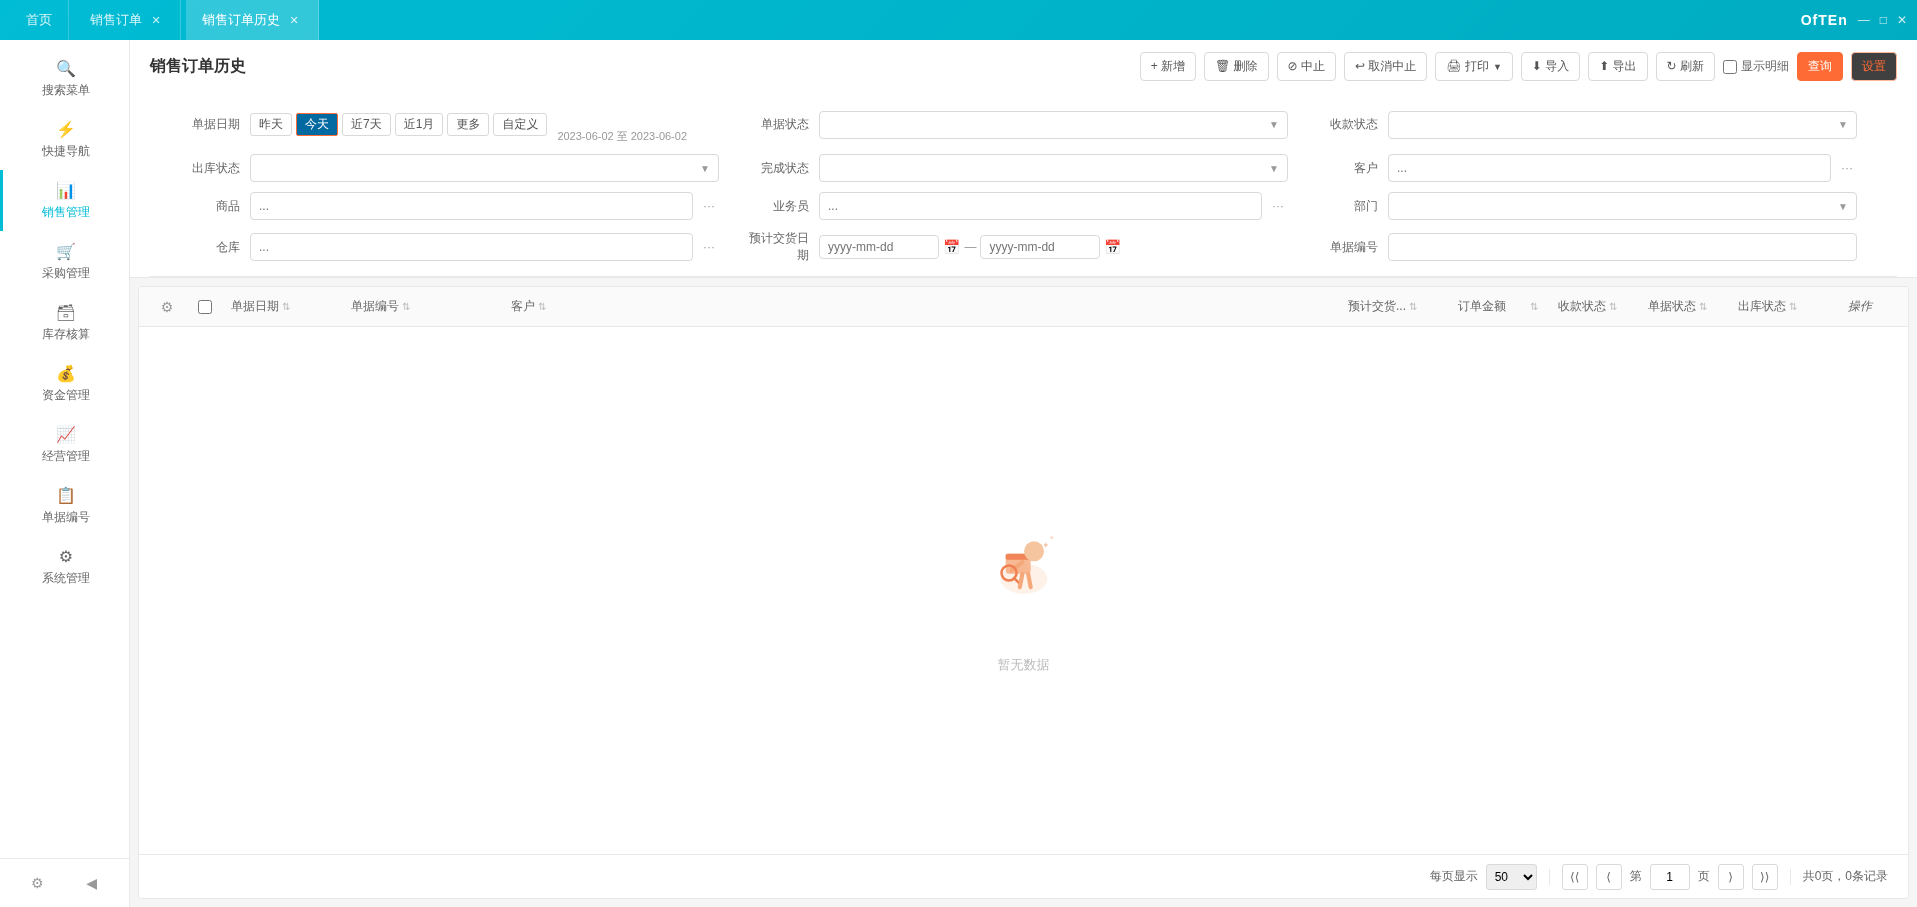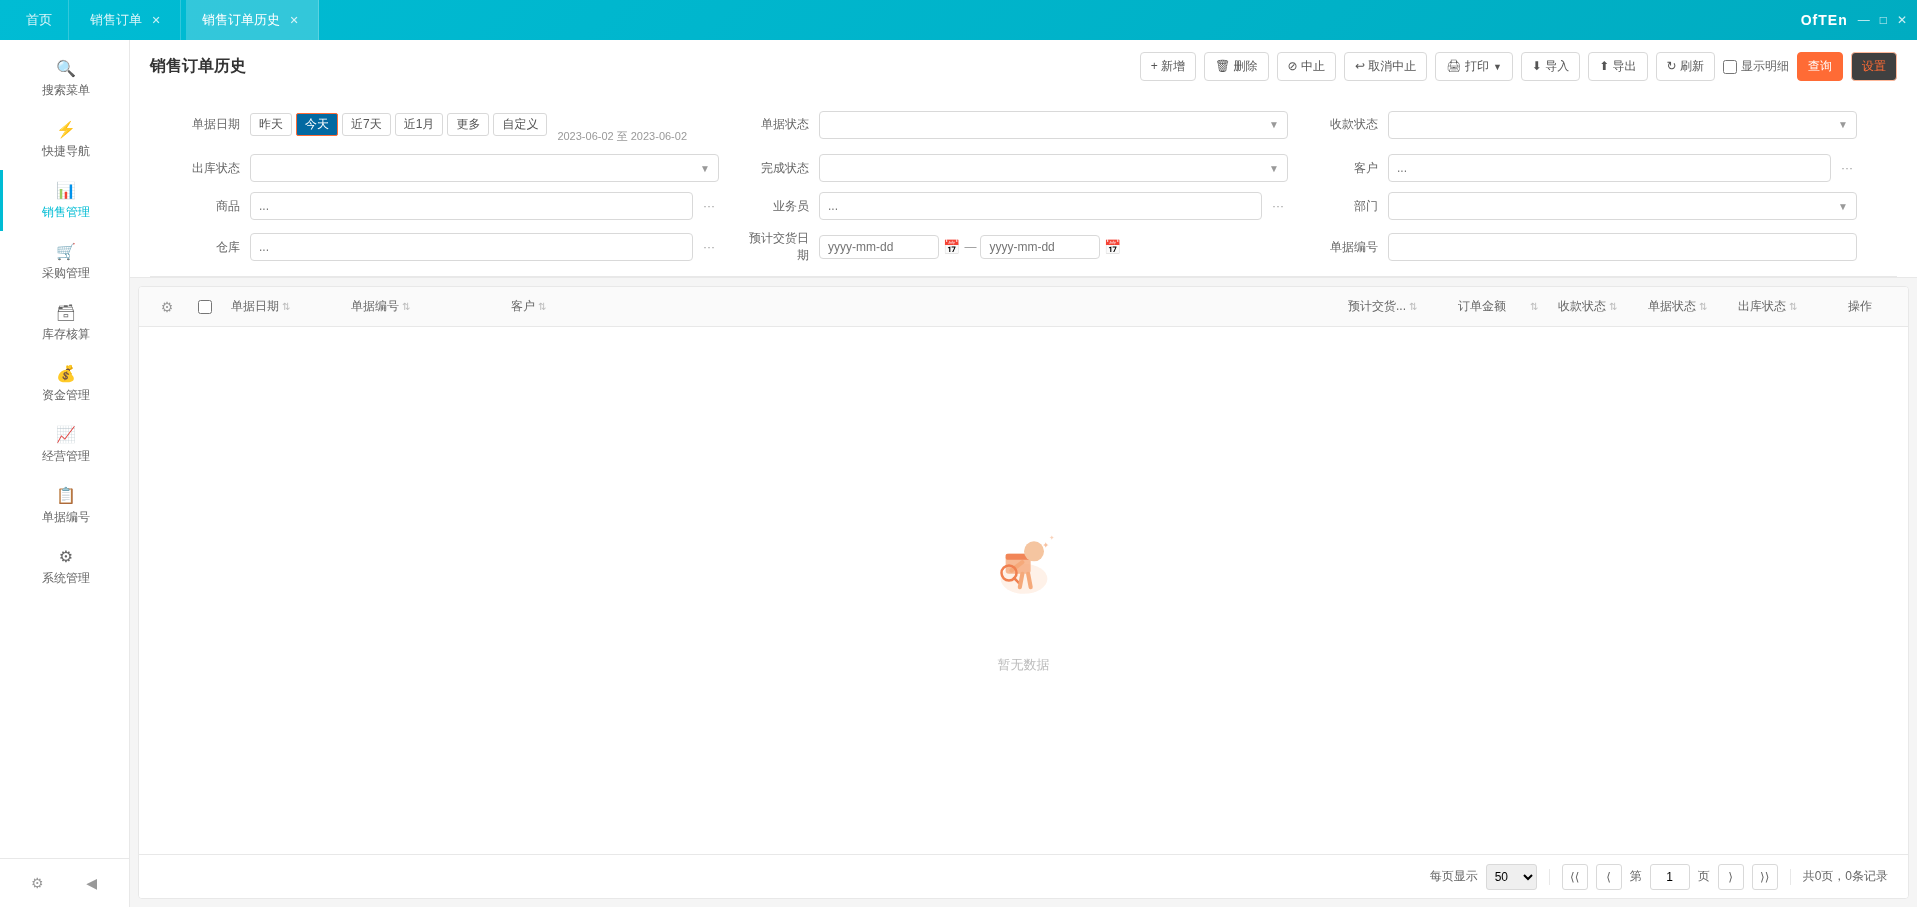--- a/index.html
+++ b/index.html
@@ -299,21 +299,21 @@
     .th-cell.settings { width: 40px; justify-content: center; }
     .th-cell.checkbox { width: 36px; justify-content: center; }
     .th-cell.date { width: 120px; }
     .th-cell.doc-no { width: 160px; }
     .th-cell.customer { flex: 1; }
     .th-cell.expected-date { width: 110px; }
     .th-cell.amount { width: 100px; gap: 24px; }
     .th-cell.payment-status { width: 90px; }
     .th-cell.doc-status { width: 90px; }
     .th-cell.stock-status { width: 90px; }
-    .th-cell.actions { width: 80px; text-align: left; justify-content: center; }
+    .th-cell.actions { width: 80px; text-align: left; justify-content: center; font-style: italic; }
     .sort-icon { font-size: 10px; color: #bbb; }
     .settings-gear { font-size: 14px; color: #999; cursor: pointer; }
     .th-checkbox { width: 14px; height: 14px; cursor: pointer; }
 
     
     .empty-state {
       flex: 1;
       display: flex;
       flex-direction: column;
       align-items: center;

